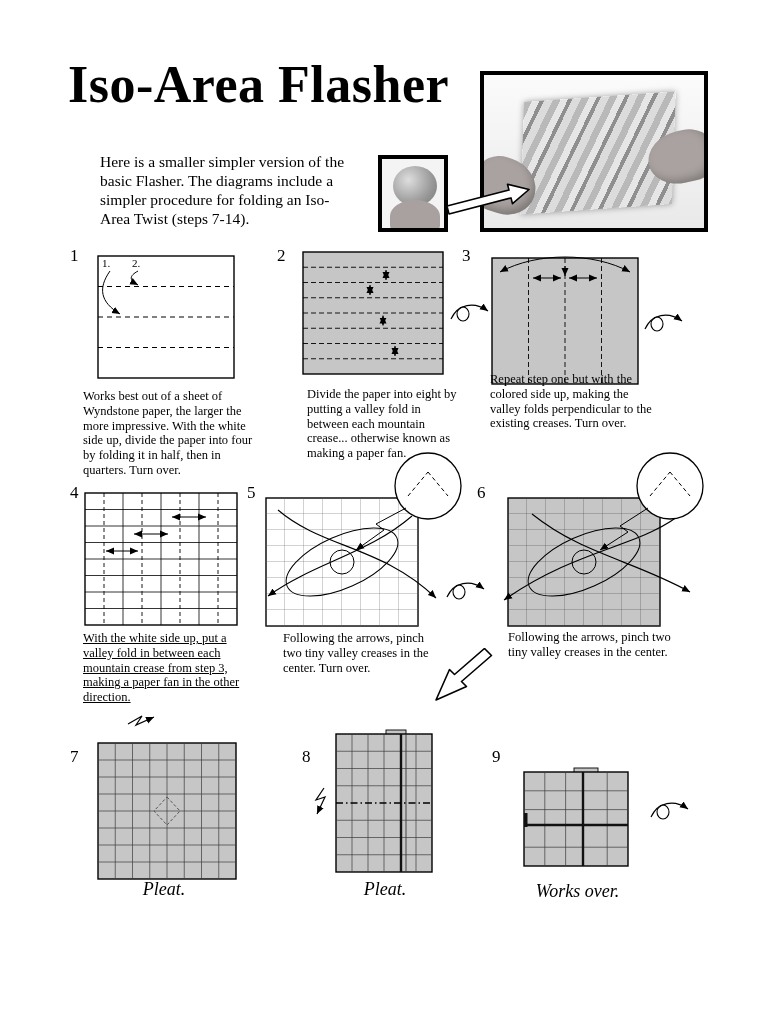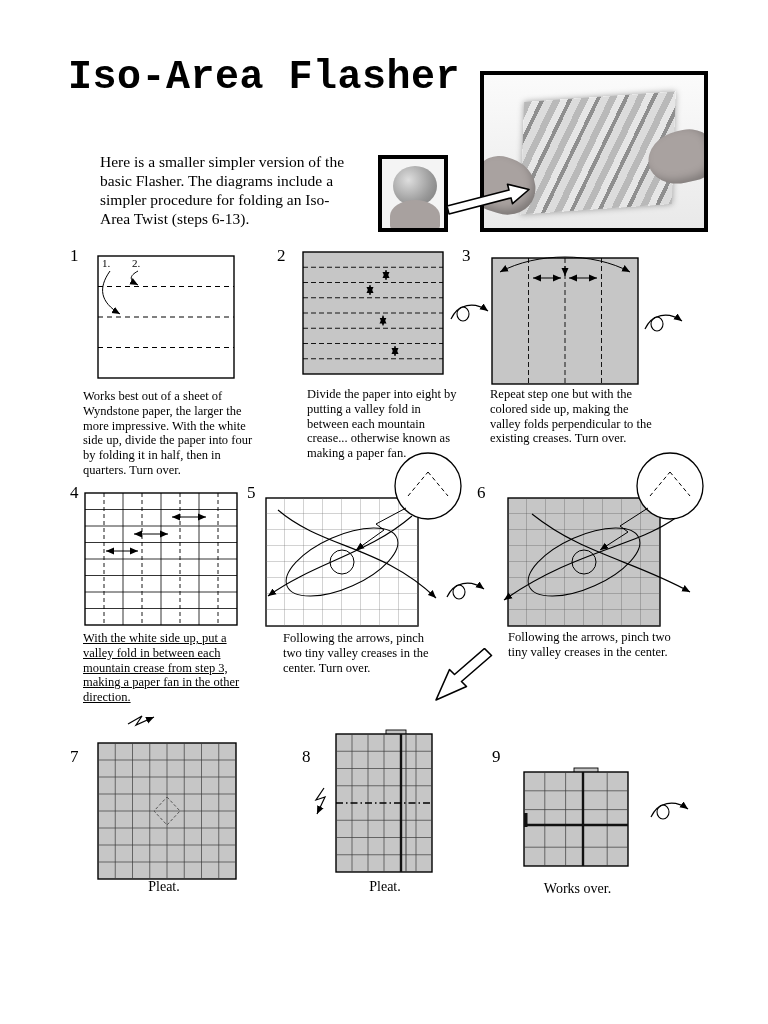--- a/index.html
+++ b/index.html
@@ -1,25 +1,25 @@
 <!DOCTYPE html>
 <html><head>
 <meta charset="utf-8">
 <style>
   * { margin:0; padding:0; box-sizing:border-box; }
   html,body { width:768px; height:1024px; background:#ffffff; overflow:hidden; }
   body { position:relative; font-family:"Liberation Serif", serif; color:#000; }
   .abs { position:absolute; }
-  .title { font-size:40px; font-weight:bold; letter-spacing:.5px;font-family:Liberation Mono, monospace; }
+  .title { font-size:52px; font-weight:bold; letter-spacing:.5px; }
   .byline { font-size:12.5px; text-align:center; line-height:1.3; }
   .byline .it { font-style:italic; }
   .intro { font-size:15.5px; line-height:1.22; }
   .stepnum { font-size:17px; }
   .caption { font-size:12.5px; line-height:1.18; }
-  .caption.center { text-align:center; font-size:14px; }
+  .caption.center { text-align:center; font-size:18px;font-style:italic; }
   .photo-big { left:480px; top:71px; width:228px; height:161px; border:4px solid #000;
                background:linear-gradient(180deg,#fbfbfb,#e9e9e9); overflow:hidden; }
   .photo-model { position:absolute; left:38px; top:22px; width:152px; height:112px;
                  transform:rotate(-4deg) skewX(-6deg);
                  background:repeating-linear-gradient(115deg,#b9b9b9 0 7px,#e6e6e6 7px 14px,#8f8f8f 14px 18px,#dcdcdc 18px 26px);
                  box-shadow:0 0 6px rgba(0,0,0,.35); }
   .hand { position:absolute; background:#a9a2a0; box-shadow:inset -4px -4px 8px rgba(0,0,0,.25); }
   .hand-left { left:-10px; bottom:14px; width:62px; height:56px; border-radius:45% 60% 55% 40%; transform:rotate(18deg); }
   .hand-right { right:-10px; top:56px; width:66px; height:52px; border-radius:60% 45% 40% 55%; transform:rotate(-12deg); }
   .photo-small { left:378px; top:155px; width:70px; height:77px; border:4px solid #000;
@@ -33,21 +33,21 @@
 </head>
 <body>
 
 <div>
 
   <h1 class="abs title" style="left:68px; top:55px;">Iso-Area Flasher</h1>
 
   <div class="abs byline" style="left:58px; top:106px; width:320px;">
   </div>
 
-  <div class="abs intro" style="left:100px; top:153px; width:252px;">Here is a smaller simpler version of the basic Flasher.  The diagrams include a simpler procedure for folding an Iso-Area Twist (steps 6-13).</div>
+  <div class="abs intro" style="left:100px; top:153px; width:252px;">Here is a smaller simpler version of the basic Flasher.  The diagrams include a simpler procedure for folding an Iso-Area Twist (steps 7-14).</div>
 
   <div class="abs photo-big">
     <div class="photo-model"></div>
     <div class="hand hand-left"></div>
     <div class="hand hand-right"></div>
   </div>
 
   <div class="abs photo-small">
     <div class="ball"></div>
     <div class="wrist"></div>
@@ -136,21 +136,21 @@
   </svg>
   <svg class="abs" style="left:642px; top:308px;" width="44" height="28" viewBox="0 0 44 28">
     <defs>
         <marker id="t3" markerWidth="8" markerHeight="8" refX="8" refY="4" orient="auto" markerUnits="userSpaceOnUse">
           <path d="M0,0.5 L8,4 L0,7.5 z"></path>
         </marker>
       </defs>
     <ellipse cx="15" cy="16" rx="6" ry="7" fill="#fff" stroke="#000" stroke-width="1.1"></ellipse>
     <path d="M3,21 C10,6 26,3 40,13" fill="none" stroke="#000" stroke-width="1.2" marker-end="url(#t3)"></path>
   </svg>
-  <div class="abs caption" style="left:490px; top:387px; width:166px;">Repeat step one but with the colored side up, making the valley folds perpendicular to the existing creases.  Turn over.</div>
+  <div class="abs caption" style="left:490px; top:372px; width:166px;">Repeat step one but with the colored side up, making the valley folds perpendicular to the existing creases.  Turn over.</div>
 
   <div class="abs stepnum" style="left:70px; top:483px;">4</div>
   <svg class="abs" style="left:80px; top:488px;" width="165" height="145" viewBox="0 0 165 145">
     <defs>
         <marker id="m4" markerWidth="8" markerHeight="8" refX="8" refY="4" orient="auto-start-reverse" markerUnits="userSpaceOnUse">
           <path d="M0,0.5 L8,4 L0,7.5 z"></path>
         </marker>
       </defs>
     <rect x="5" y="5" width="152" height="132" fill="#ffffff" stroke="#000" stroke-width="1.4"></rect>
     <g stroke="#000" stroke-width="0.8">

